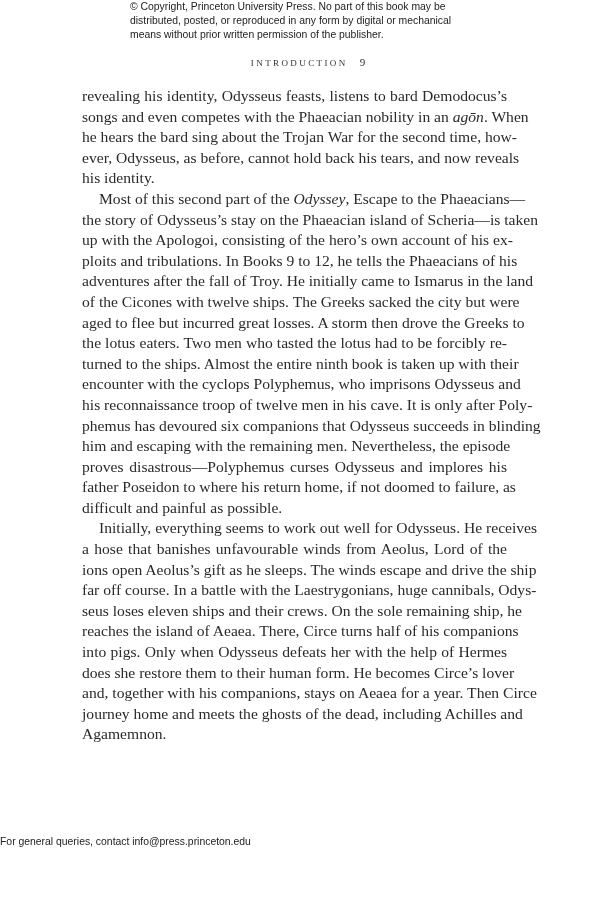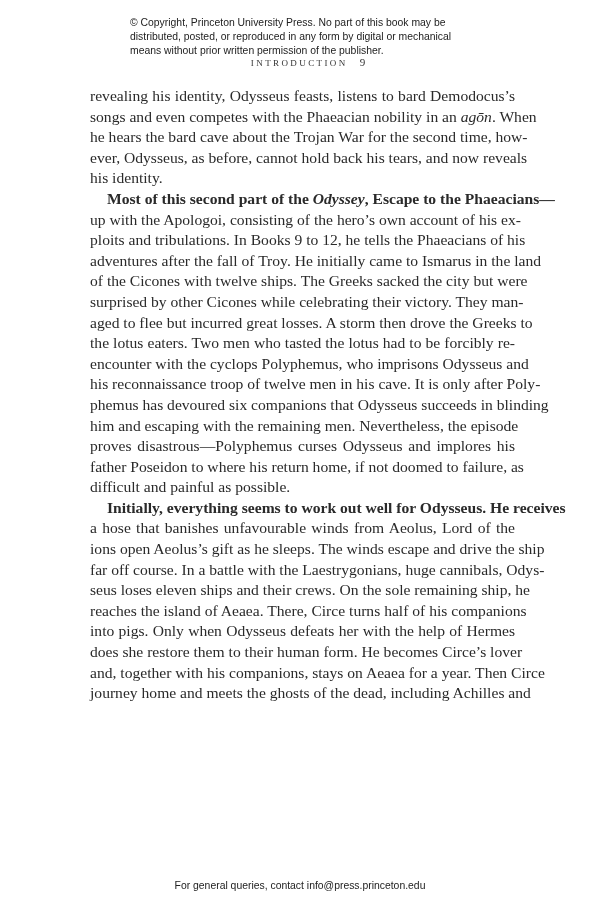--- a/index.html
+++ b/index.html
@@ -1,84 +1,86 @@
 <!DOCTYPE html>
 <html><head>
 <meta charset="utf-8">
 <style>
   html, body { margin:0; padding:0; background:#ffffff; }
   body { width:600px; height:906px; position:relative; overflow:hidden; }
   .copyright {
-    position:absolute; left:130px; top:16px; width:300px;
+    position:absolute; left:130px; top:0; width:300px;
     font-family:"Liberation Sans", sans-serif; font-size:10.4px; line-height:14px;
     color:#222; 
   }
   .running-head {
     position:absolute; left:8px; width:600px; top:56px; text-align:center;
     font-family:"Liberation Serif", serif; font-size:9px; letter-spacing:2.4px; color:#333;
   }
   .running-head .pg { letter-spacing:0; font-size:11px; margin-left:12px; }
   .body-text {
     position:absolute; left:82px; top:86px; width:425px;
     font-family:"Liberation Serif", serif; font-size:15.6px; line-height:20.6px;
-    color:#2a2a2a; text-align:justify;margin-left:8px;
+    color:#2a2a2a; text-align:justify;
   }
   .line { display:block; white-space:nowrap; text-align:justify; text-align-last:justify; }
   .line.last { text-align-last:left; }
-  .line.indent { padding-left:17px;font-weight:bold; }
+  .line.indent { padding-left:17px; }
   .footer {
-    position:absolute; left:0; width:600px; top:880px; text-align:center;
+    position:absolute; left:0; width:600px; top:836px; text-align:left;
     font-family:"Liberation Sans", sans-serif; font-size:10.4px; color:#222;
   }
 </style>
 </head>
 <body>
 
 <div class="copyright">
   <span class="line last">© Copyright, Princeton University Press. No part of this book may be</span>
   <span class="line last">distributed, posted, or reproduced in any form by digital or mechanical</span>
   <span class="line last">means without prior written permission of the publisher.</span>
 </div>
 
 <div class="running-head">
   <span>INTRODUCTION</span><span class="pg">9</span>
 </div>
 
 <div class="body-text" id="body">
     <div>
       <span class="line">revealing his identity, Odysseus feasts, listens to bard Demodocus’s</span>
       <span class="line">songs and even competes with the Phaeacian nobility in an <i>agōn</i>. When</span>
-      <span class="line">he hears the bard cave about the Trojan War for the second time, how-</span>
+      <span class="line">he hears the bard sing about the Trojan War for the second time, how-</span>
       <span class="line">ever, Odysseus, as before, cannot hold back his tears, and now reveals</span>
       <span class="line last">his identity.</span>
     </div>
     <div>
       <span class="line indent">Most of this second part of the <i>Odyssey</i>, Escape to the Phaeacians—</span>
+      <span class="line">the story of Odysseus’s stay on the Phaeacian island of Scheria—is taken</span>
       <span class="line">up with the Apologoi, consisting of the hero’s own account of his ex-</span>
       <span class="line">ploits and tribulations. In Books 9 to 12, he tells the Phaeacians of his</span>
       <span class="line">adventures after the fall of Troy. He initially came to Ismarus in the land</span>
       <span class="line">of the Cicones with twelve ships. The Greeks sacked the city but were</span>
-      <span class="line">surprised by other Cicones while celebrating their victory. They man-</span>
       <span class="line">aged to flee but incurred great losses. A storm then drove the Greeks to</span>
       <span class="line">the lotus eaters. Two men who tasted the lotus had to be forcibly re-</span>
+      <span class="line">turned to the ships. Almost the entire ninth book is taken up with their</span>
       <span class="line">encounter with the cyclops Polyphemus, who imprisons Odysseus and</span>
       <span class="line">his reconnaissance troop of twelve men in his cave. It is only after Poly-</span>
       <span class="line">phemus has devoured six companions that Odysseus succeeds in blinding</span>
       <span class="line">him and escaping with the remaining men. Nevertheless, the episode</span>
       <span class="line">proves disastrous—Polyphemus curses Odysseus and implores his</span>
       <span class="line">father Poseidon to where his return home, if not doomed to failure, as</span>
       <span class="line last">difficult and painful as possible.</span>
     </div>
     <div>
       <span class="line indent">Initially, everything seems to work out well for Odysseus. He receives</span>
       <span class="line">a hose that banishes unfavourable winds from Aeolus, Lord of the</span>
       <span class="line">ions open Aeolus’s gift as he sleeps. The winds escape and drive the ship</span>
       <span class="line">far off course. In a battle with the Laestrygonians, huge cannibals, Odys-</span>
       <span class="line">seus loses eleven ships and their crews. On the sole remaining ship, he</span>
       <span class="line">reaches the island of Aeaea. There, Circe turns half of his companions</span>
       <span class="line">into pigs. Only when Odysseus defeats her with the help of Hermes</span>
       <span class="line">does she restore them to their human form. He becomes Circe’s lover</span>
       <span class="line">and, together with his companions, stays on Aeaea for a year. Then Circe</span>
       <span class="line">journey home and meets the ghosts of the dead, including Achilles and</span>
+      <span class="line last">Agamemnon.</span>
     </div>
   </div>
 
 <div class="footer">For general queries, contact info@press.princeton.edu</div>
 
 </body></html>

